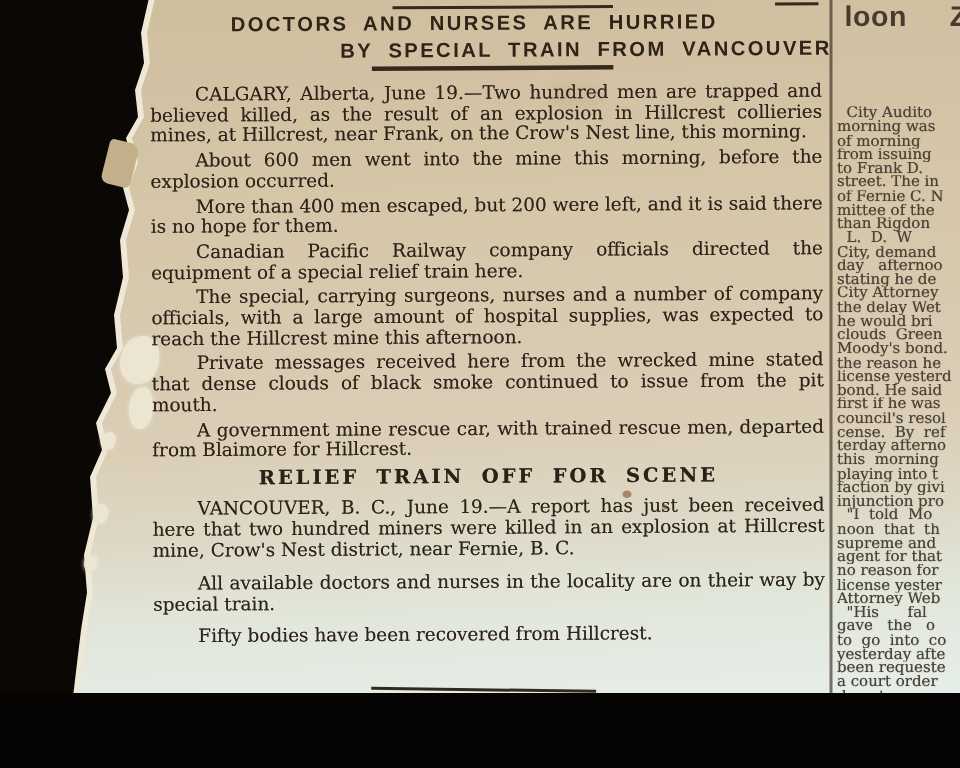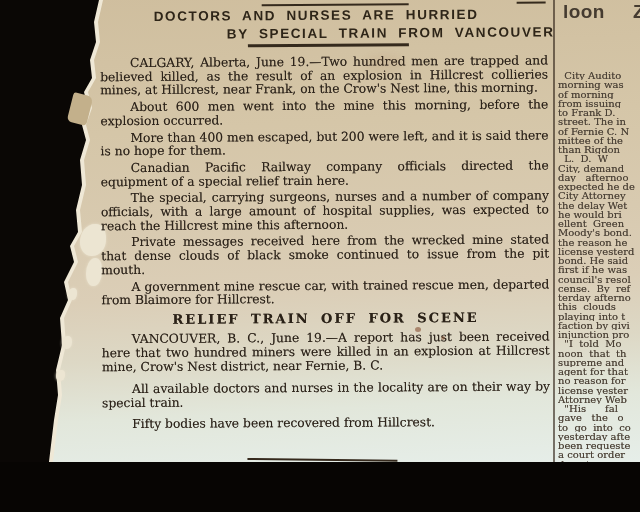--- a/index.html
+++ b/index.html
@@ -133,34 +133,34 @@
       <div class="rc-line">of morning</div>
       <div class="rc-line">from issuing</div>
       <div class="rc-line">to Frank D.</div>
       <div class="rc-line">street. The in</div>
       <div class="rc-line">of Fernie C. N</div>
       <div class="rc-line">mittee of the</div>
       <div class="rc-line">than Rigdon</div>
       <div class="rc-line">  L.  D.  W</div>
       <div class="rc-line">City, demand</div>
       <div class="rc-line">day   afternoo</div>
-      <div class="rc-line">expected he de</div>
+      <div class="rc-line">stating he de</div>
       <div class="rc-line">City Attorney</div>
       <div class="rc-line">the delay Wet</div>
       <div class="rc-line">he would bri</div>
-      <div class="rc-line">ellent  Green</div>
+      <div class="rc-line">clouds  Green</div>
       <div class="rc-line">Moody's bond.</div>
       <div class="rc-line">the reason he</div>
       <div class="rc-line">license yesterd</div>
       <div class="rc-line">bond. He said</div>
       <div class="rc-line">first if he was</div>
       <div class="rc-line">council's resol</div>
       <div class="rc-line">cense.  By  ref</div>
       <div class="rc-line">terday afterno</div>
-      <div class="rc-line">this  clouds</div>
+      <div class="rc-line">this  morning</div>
       <div class="rc-line">playing into t</div>
       <div class="rc-line">faction by givi</div>
       <div class="rc-line">injunction pro</div>
       <div class="rc-line">  "I  told  Mo</div>
       <div class="rc-line">noon  that  th</div>
       <div class="rc-line">supreme and</div>
       <div class="rc-line">agent for that</div>
       <div class="rc-line">no reason for</div>
       <div class="rc-line">license yester</div>
       <div class="rc-line">Attorney Web</div>

